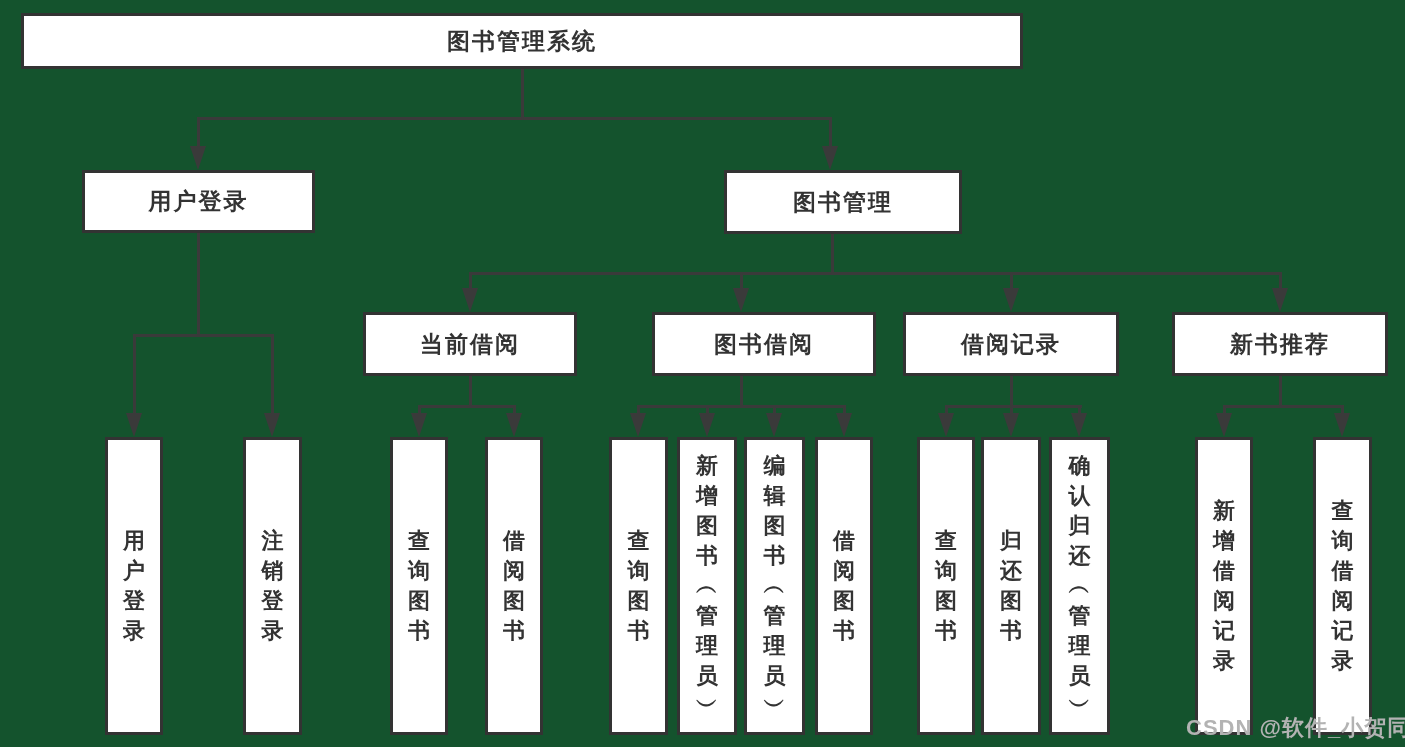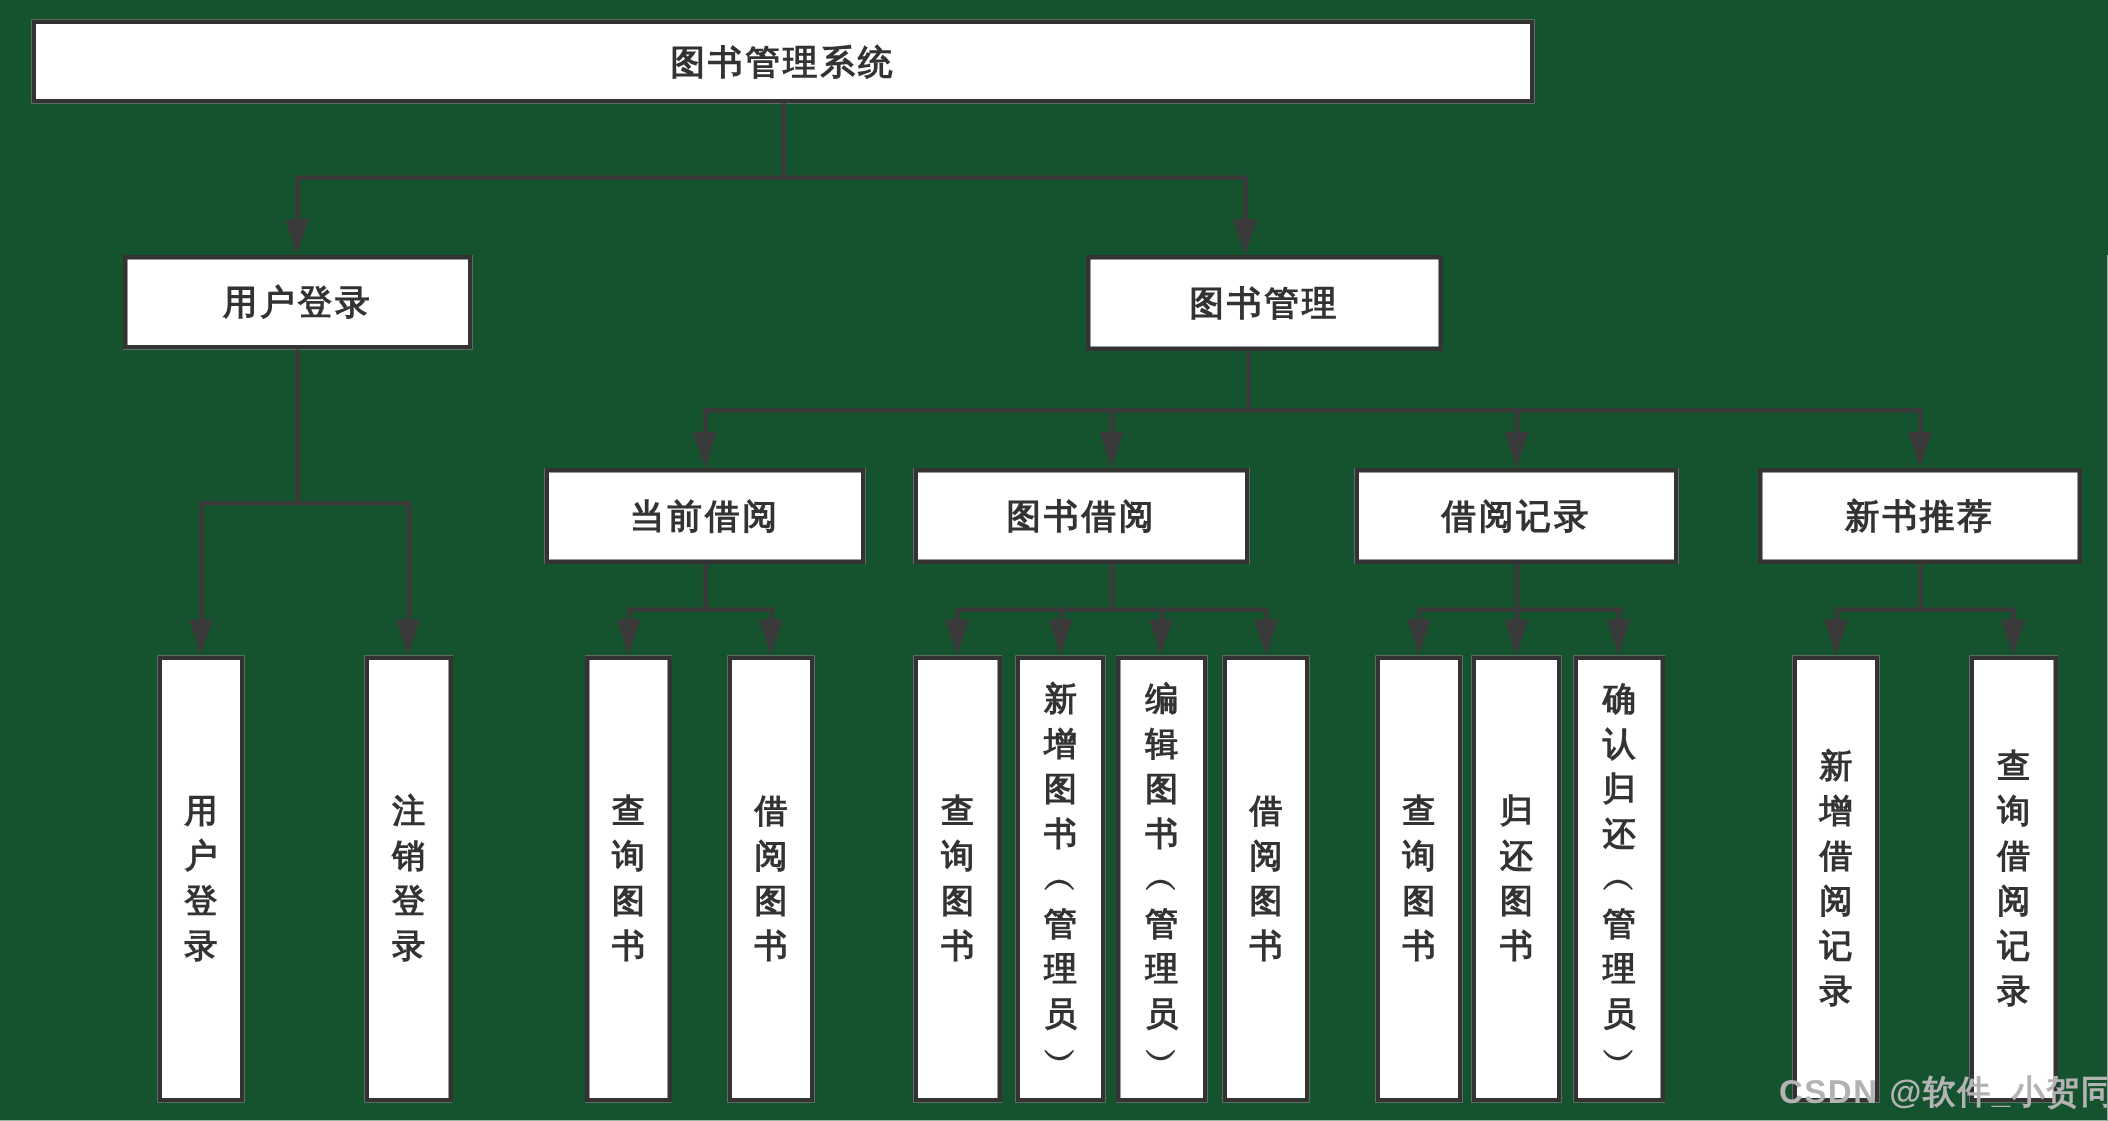--- a/index.html
+++ b/index.html
@@ -61,21 +61,21 @@
   <div class="line" style="left:740px;top:272px;width:3px;height:20px;"></div>
   <div class="arrowhead" style="left:733px;top:288px;"></div>
   <div class="line" style="left:1010px;top:272px;width:3px;height:20px;"></div>
   <div class="arrowhead" style="left:1003px;top:288px;"></div>
   <div class="line" style="left:1279px;top:272px;width:3px;height:20px;"></div>
   <div class="arrowhead" style="left:1272px;top:288px;"></div>
 
   <div class="box" style="left:363px;top:312px;width:214px;height:64px;">
     <span>当前借阅</span>
   </div>
-  <div class="box" style="left:609px;top:312px;width:224px;height:64px;">
+  <div class="box" style="left:652px;top:312px;width:224px;height:64px;">
     <span>图书借阅</span>
   </div>
   <div class="box" style="left:903px;top:312px;width:216px;height:64px;">
     <span>借阅记录</span>
   </div>
   <div class="box" style="left:1172px;top:312px;width:216px;height:64px;">
     <span>新书推荐</span>
   </div>
 
   <div class="line" style="left:469px;top:376px;width:3px;height:30px;"></div>

